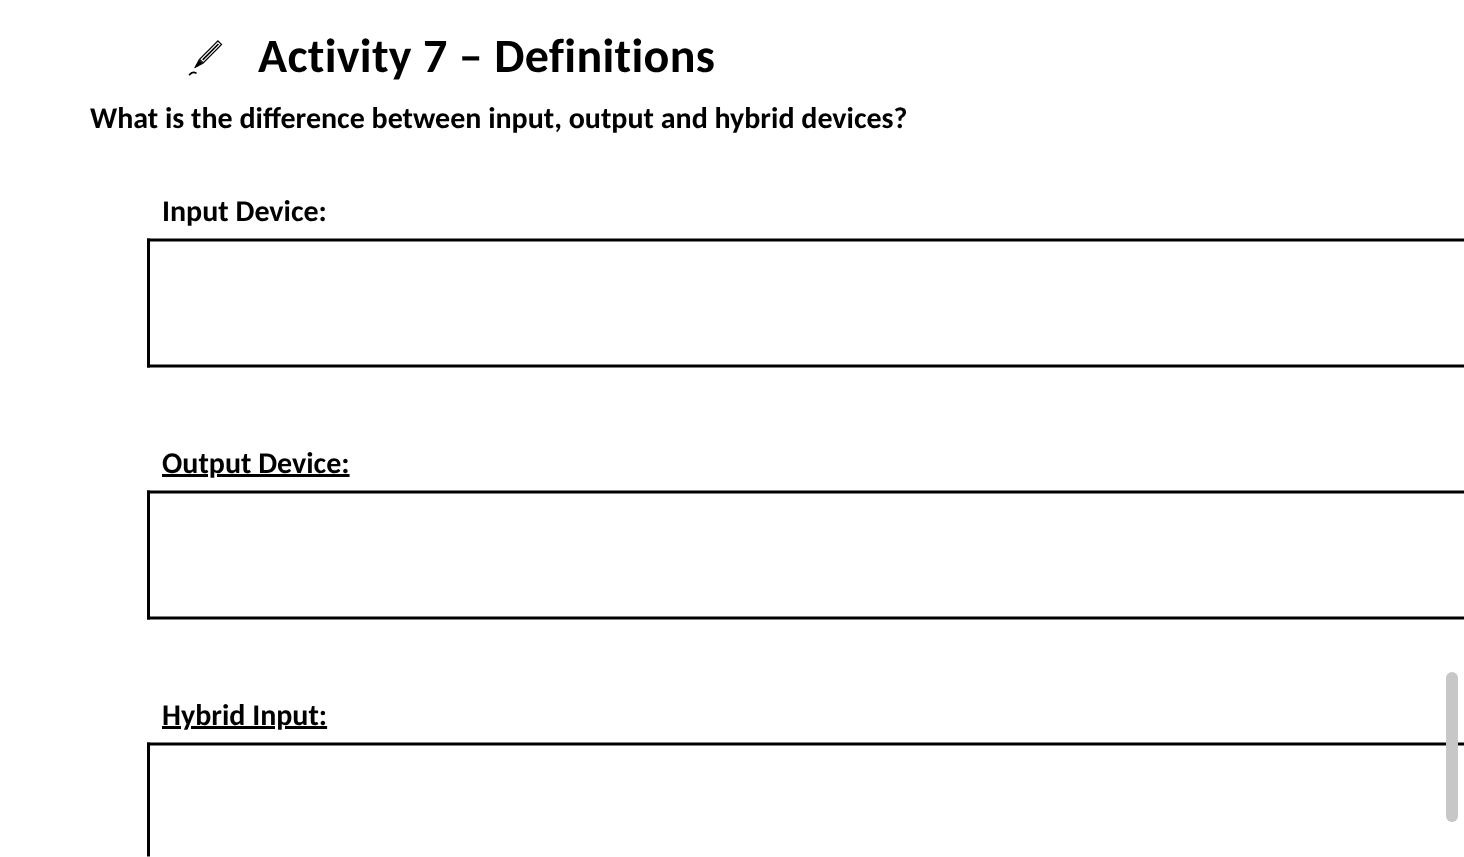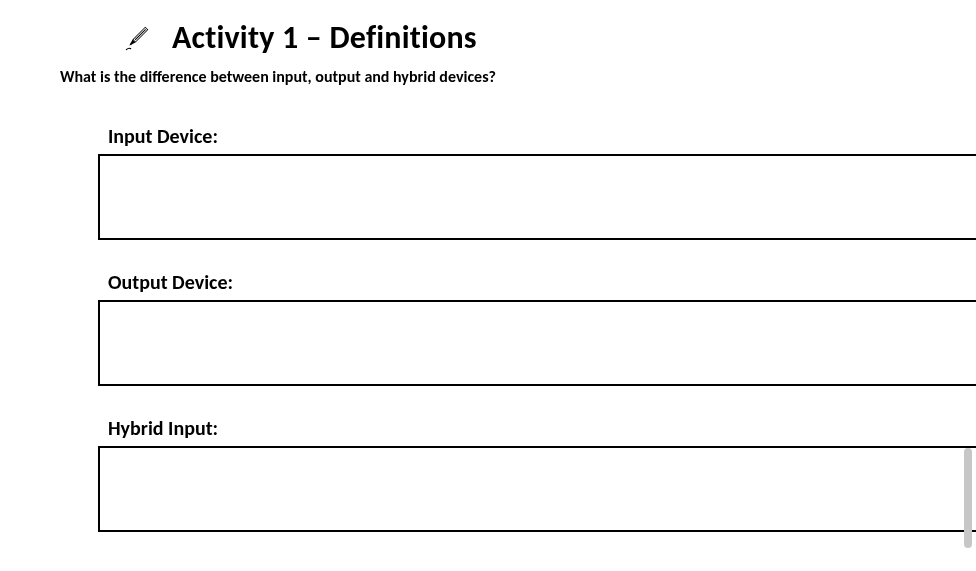--- a/index.html
+++ b/index.html
@@ -1,23 +1,23 @@
 <!DOCTYPE html>
 <html><head>
 <meta charset="utf-8">
 <style>
   * { box-sizing: border-box; margin: 0; padding: 0; }
   html, body { width: 976px; height: 571px; background: #fff; font-family: "Calibri", "Segoe UI", Arial, sans-serif; color: #000; overflow: hidden; }
   .page { position: relative; width: 976px; height: 571px; padding: 18px 0 0 60px; }
   .header { display: flex; align-items: center; gap: 18px; margin-left: 60px; }
   .pen-icon { width: 34px; height: 34px; display: inline-block; }
   .activity-title { font-size: 32px; font-weight: 700; letter-spacing: 0.2px; }
-  .question { font-size: 16px; font-weight: 700; margin-top: 10px; }
+  .question { font-size: 20px; font-weight: 700; margin-top: 10px; }
   .section { margin-top: 38px; padding-left: 38px; }
-  .section + .section { margin-top: 30px; }
+  .section + .section { margin-top: 52px; text-decoration: underline; }
   .section-label { font-size: 20px; font-weight: 700; margin-left: 10px; margin-bottom: 6px; }
   .answer-box {
     border: 2.5px solid #000;
     border-right: none;
     height: 86px;
     width: 912px;
     background: #fff;
     resize: none;
     outline: none;
     font-family: inherit;
@@ -46,21 +46,21 @@
         <g transform="rotate(45 32 32)">
           <rect x="28" y="6" width="8" height="34" fill="#000"></rect>
           <rect x="29.5" y="7.5" width="5" height="31" fill="#fff"></rect>
           <rect x="31" y="9" width="2" height="28" fill="#000"></rect>
           <polygon points="28,40 36,40 32,52" fill="#000"></polygon>
           <polygon points="30,46 34,46 32,52" fill="#000"></polygon>
         </g>
         <path d="M12 54 Q16 50 20 52" stroke="#000" stroke-width="2.2" fill="none" stroke-linecap="round"></path>
       </svg>
     </span>
-    <h1 class="activity-title">Activity 1 – Definitions</h1>
+    <h1 class="activity-title">Activity 7 – Definitions</h1>
   </div>
 
   <p class="question">What is the difference between input, output and hybrid devices?</p>
 
   <div class="section">
     <div class="section-label">Input Device:</div>
     <textarea class="answer-box" style=""></textarea>
   </div>
 
   <div class="section">

